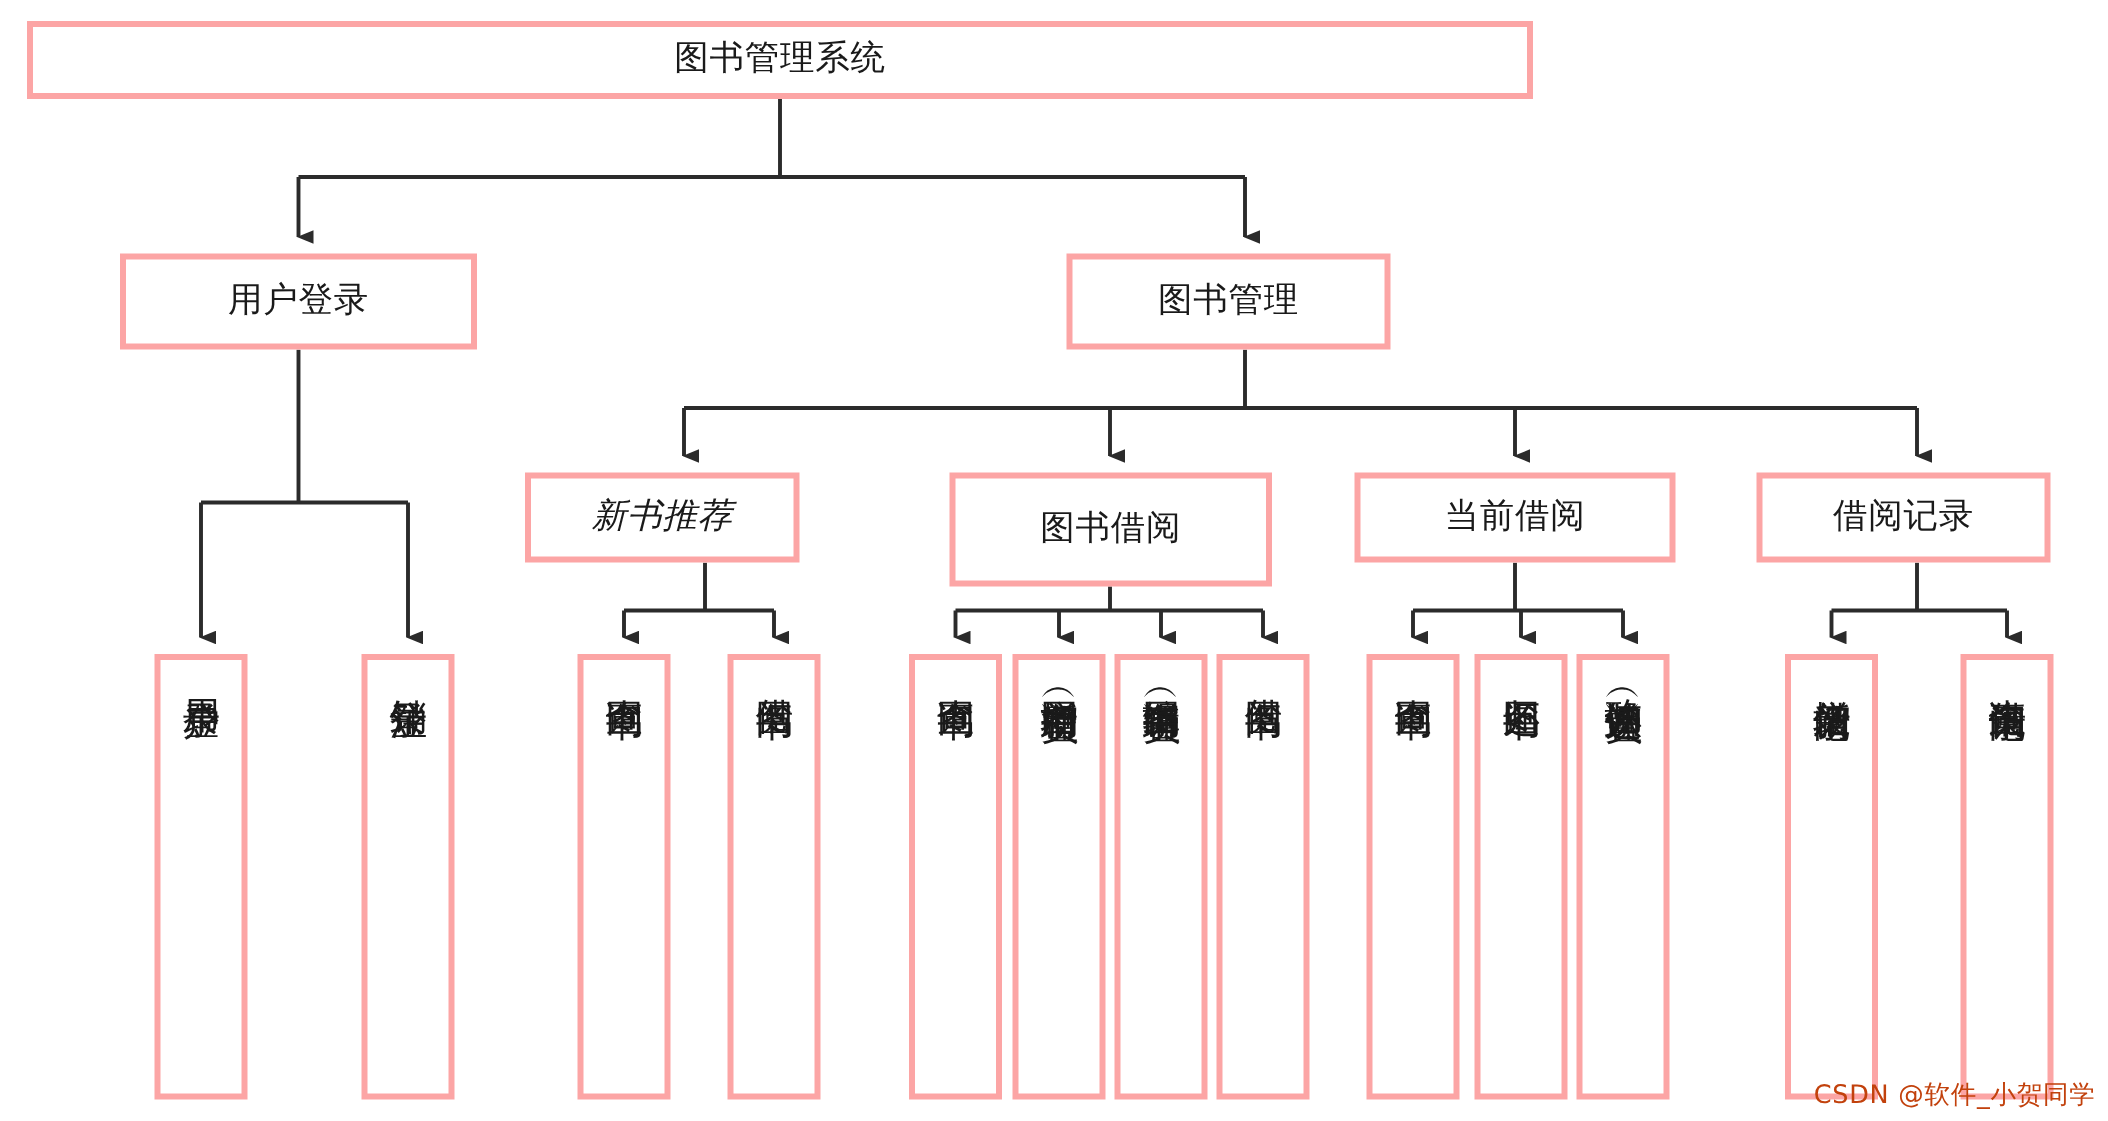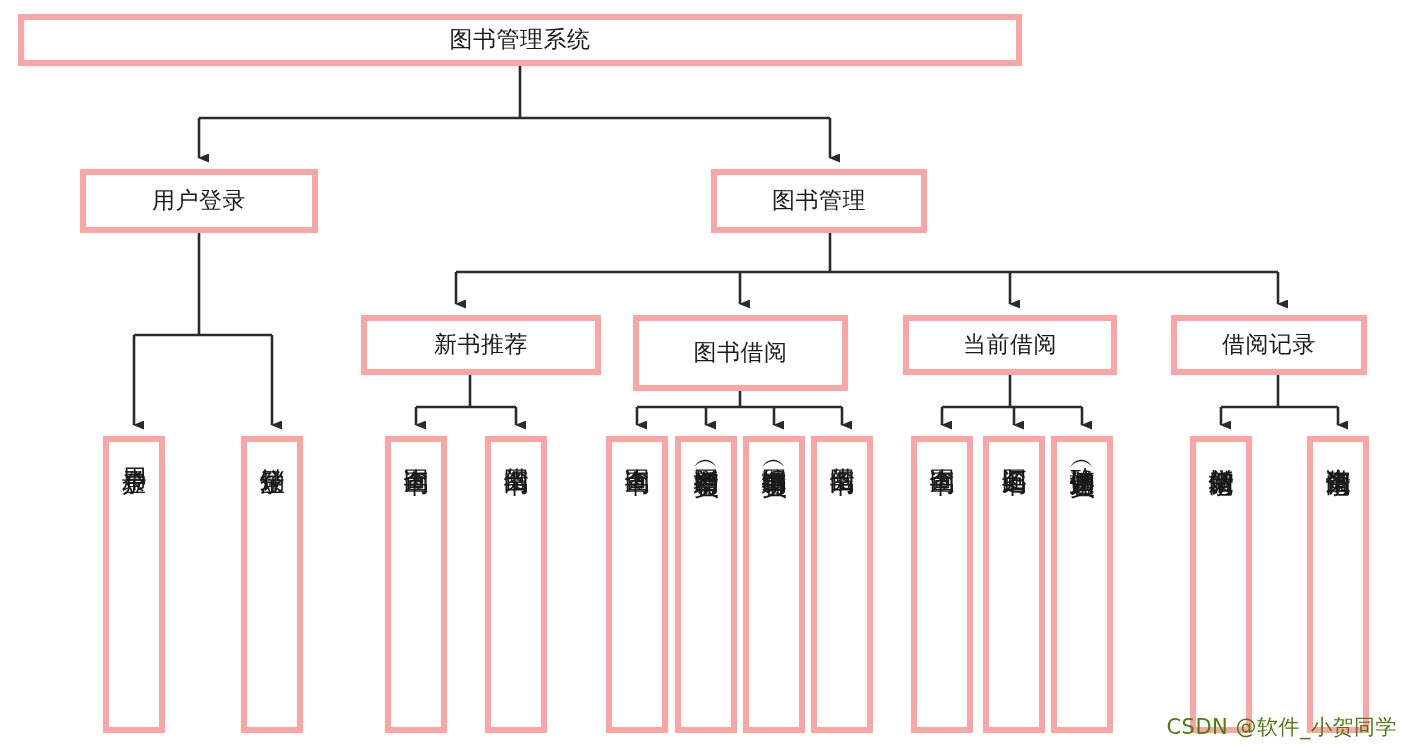--- a/index.html
+++ b/index.html
@@ -23,21 +23,21 @@
     left: 0;
     top: 0;
     width: 1405px;
     height: 747px;
     pointer-events: none;
   }
   .node {
     position: absolute;
     box-sizing: border-box;
     background: #ffffff;
-    border: 6px solid #fca5a5;
+    border: 4px solid #fca5a5;
     display: flex;
     align-items: center;
     justify-content: center;
     z-index: 3;
   }
   .node .node-label {
     color: #1a1a1a;
     text-align: center;
     line-height: 1.18;
     letter-spacing: 0.5px;
@@ -60,22 +60,22 @@
     line-height: 1.02;
     letter-spacing: 1px;
     white-space: normal;
     max-height: 280px;
     margin: 0 auto;
   }
   #watermark {
     position: absolute;
     right: 8px;
     bottom: 6px;
-    font-size: 21px;
-    color: #4d7c0f;
+    font-size: 17px;
+    color: #c2410c;
     letter-spacing: 0.5px;
     white-space: nowrap;
     z-index: 5;
     font-family: "DejaVu Sans", "Liberation Sans", sans-serif;
   }
 </style>
 </head>
 <body>
 
 <div id="diagram-root">
@@ -126,21 +126,21 @@
   <div id="nodes-layer">
       <div class="node node-h node-root" style="left: 18px; top: 14px; width: 1004px; height: 52px;">
         <span class="node-label">图书管理系统</span>
       </div>
       <div class="node node-h" style="left: 80px; top: 169px; width: 238px; height: 64px;">
         <span class="node-label">用户登录</span>
       </div>
       <div class="node node-h" style="left: 711px; top: 169px; width: 216px; height: 64px;">
         <span class="node-label">图书管理</span>
       </div>
-      <div class="node node-h" style="left: 361px; top: 315px; width: 240px; height: 60px;">
+      <div class="node node-h" style="left: 350px; top: 315px; width: 183px; height: 60px; font-style: italic;">
         <span class="node-label">新书推荐</span>
       </div>
       <div class="node node-h" style="left: 633px; top: 315px; width: 215px; height: 76px;">
         <span class="node-label">图书借阅</span>
       </div>
       <div class="node node-h" style="left: 903px; top: 315px; width: 214px; height: 60px;">
         <span class="node-label">当前借阅</span>
       </div>
       <div class="node node-h" style="left: 1171px; top: 315px; width: 196px; height: 60px;">
         <span class="node-label">借阅记录</span>

